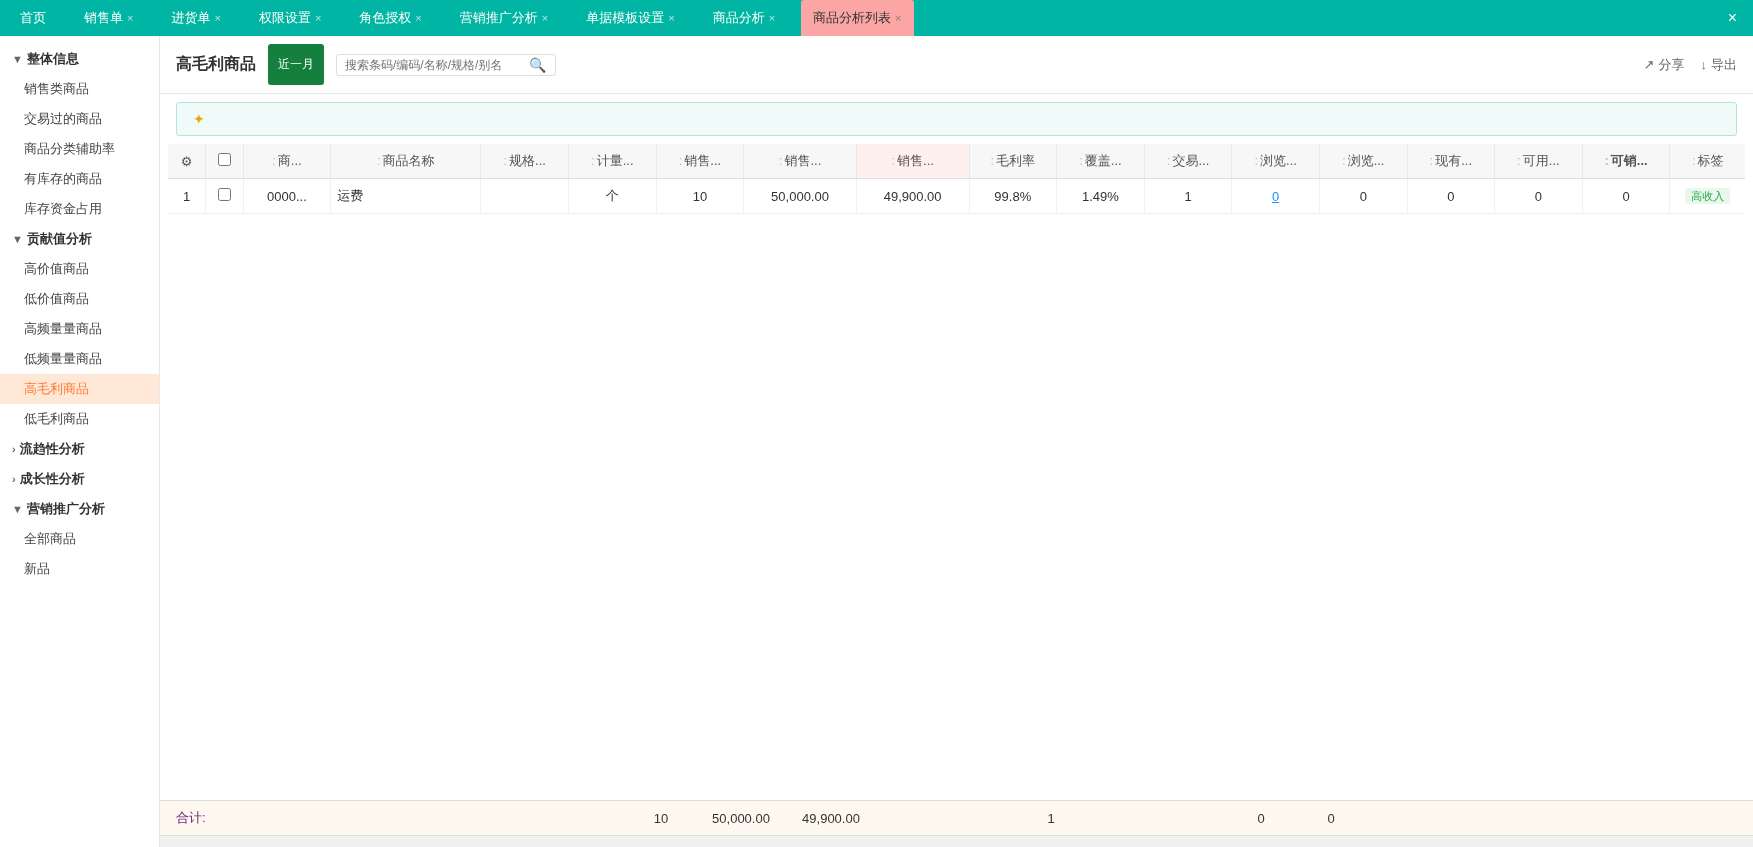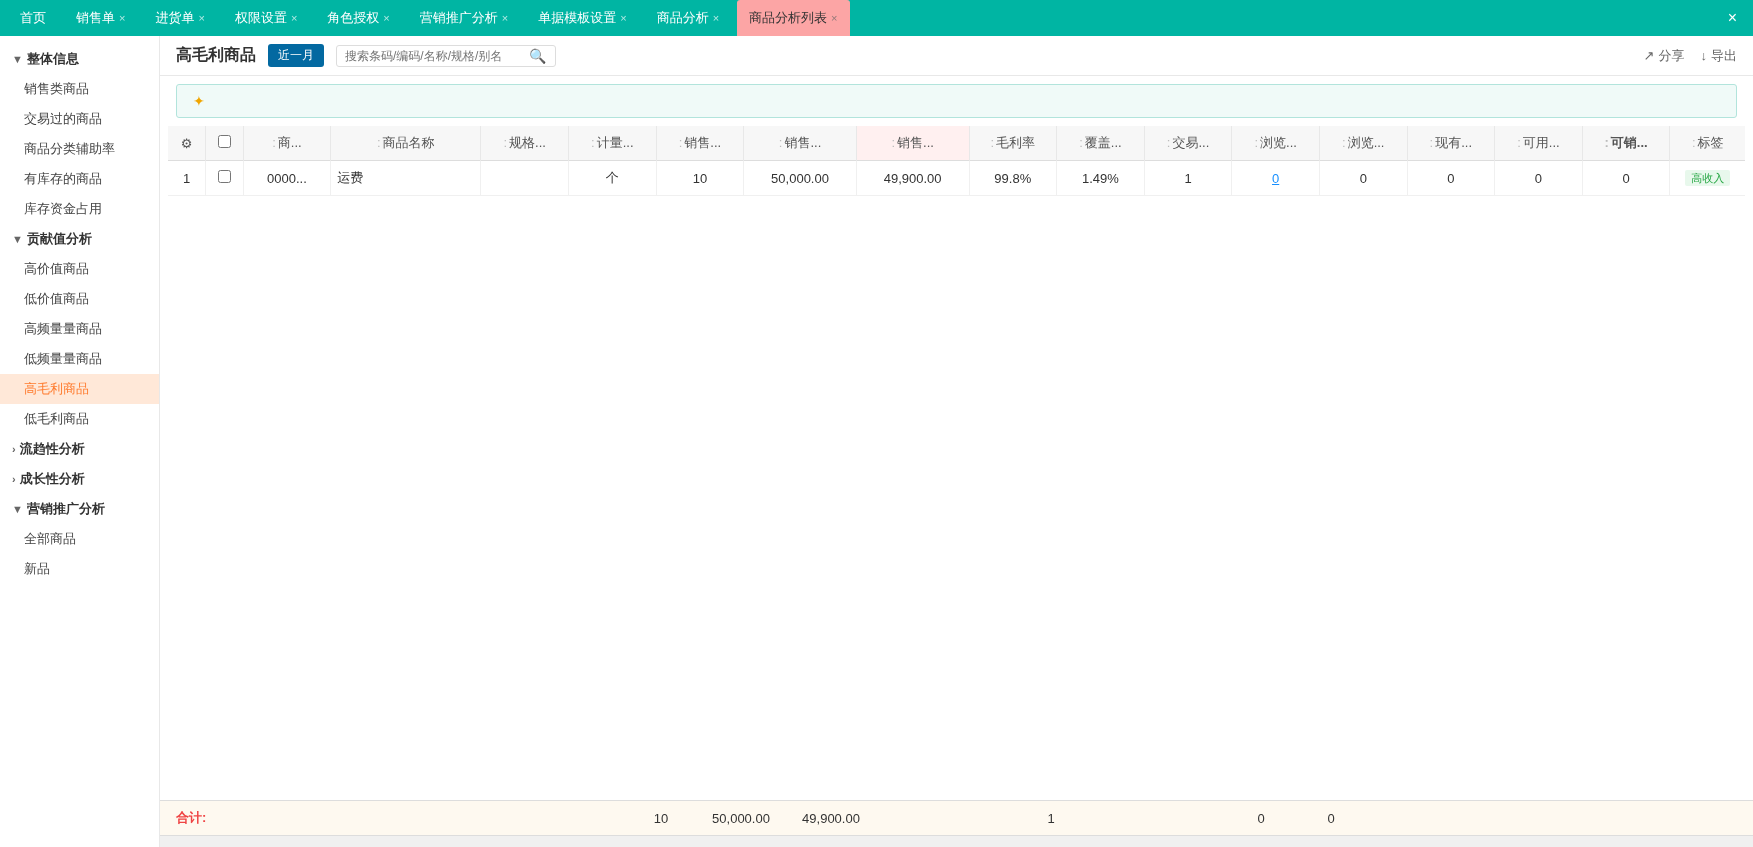--- a/index.html
+++ b/index.html
@@ -5,21 +5,21 @@
     * { box-sizing: border-box; margin: 0; padding: 0; font-family: 'Microsoft YaHei', Arial, sans-serif; font-size: 13px; }
     body { background: #f5f5f5; overflow: hidden; width: 1753px; height: 847px; }
 
     
     .top-nav {
       background: #00b5a3;
       height: 36px;
       display: flex;
       align-items: center;
       padding: 0 8px;
-      gap: 6px;
+      gap: 14px;
       color: white;
       flex-shrink: 0;
     }
     .nav-tab {
       padding: 4px 12px;
       cursor: pointer;
       border-radius: 3px 3px 0 0;
       color: white;
       font-size: 13px;
       white-space: nowrap;
@@ -93,24 +93,24 @@
       gap: 12px;
       border-bottom: 1px solid #e8e8e8;
       flex-shrink: 0;
     }
     .content-title {
       font-size: 16px;
       font-weight: bold;
       color: #333;
     }
     .filter-btn {
-      background: #0369a1;
+      background: #15803d;
       color: white;
       border: none;
-      padding: 3px 10px;
+      padding: 12px 10px;
       border-radius: 3px;
       cursor: pointer;
       font-size: 12px;
     }
     .search-box {
       display: flex;
       align-items: center;
       border: 1px solid #ddd;
       border-radius: 3px;
       padding: 2px 8px;
@@ -212,22 +212,22 @@
       display: flex;
       align-items: center;
       background: #fef9f0;
       font-size: 13px;
       color: #333;
       flex-shrink: 0;
       gap: 0;
     }
     .footer-total .total-label {
       min-width: 60px;
-      font-weight: bold;
-      color: #ef4444;
+      font-weight: normal;
+      color: #701a75;
     }
     .footer-cells {
       display: flex;
       flex: 1;
       gap: 0;
     }
     .footer-cell {
       padding: 0 6px;
       text-align: center;
       color: #333;

